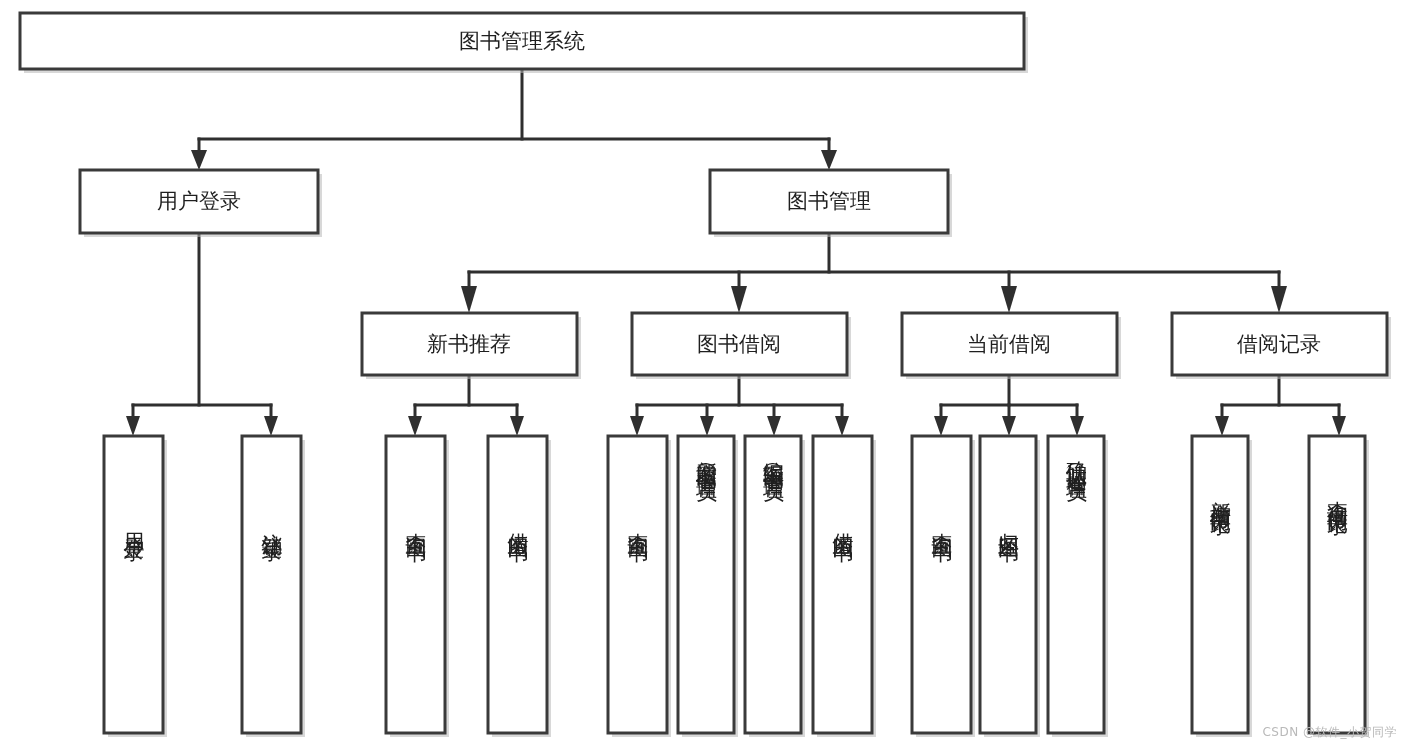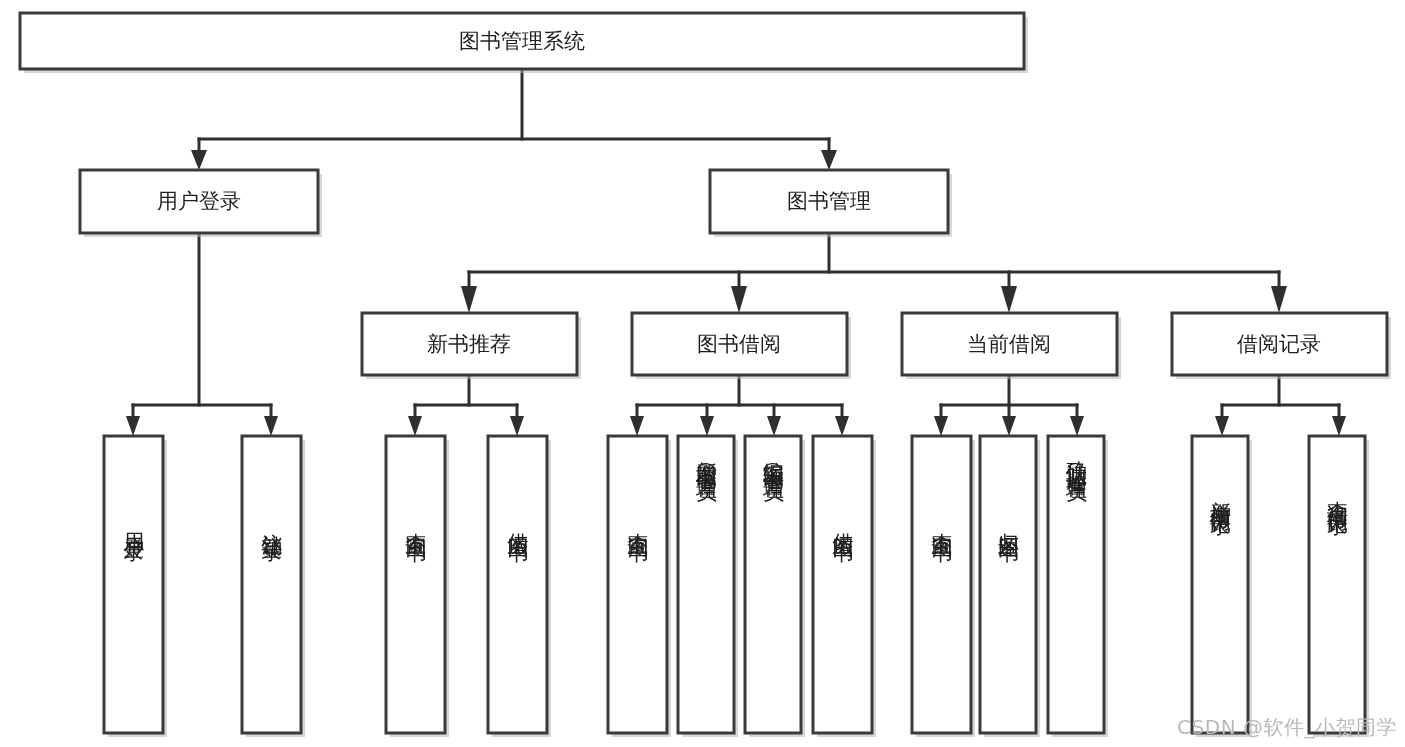--- a/index.html
+++ b/index.html
@@ -71,21 +71,21 @@
     color: #1f1f1f;
     letter-spacing: 3px;
     white-space: nowrap;
     text-align: left;
   }
   .watermark {
     position: absolute;
     right: 8px;
     bottom: 6px;
     font-family: "DejaVu Sans", "Liberation Sans", sans-serif;
-    font-size: 20px;
+    font-size: 12px;
     color: #b9b9b9;
     white-space: nowrap;
     letter-spacing: 0.5px;
   }
 </style>
 </head>
 <body>
 
 <div id="diagram-root">
 

